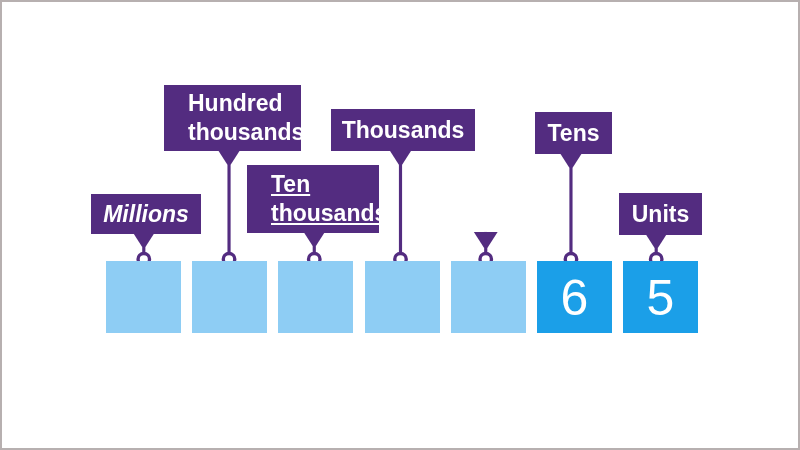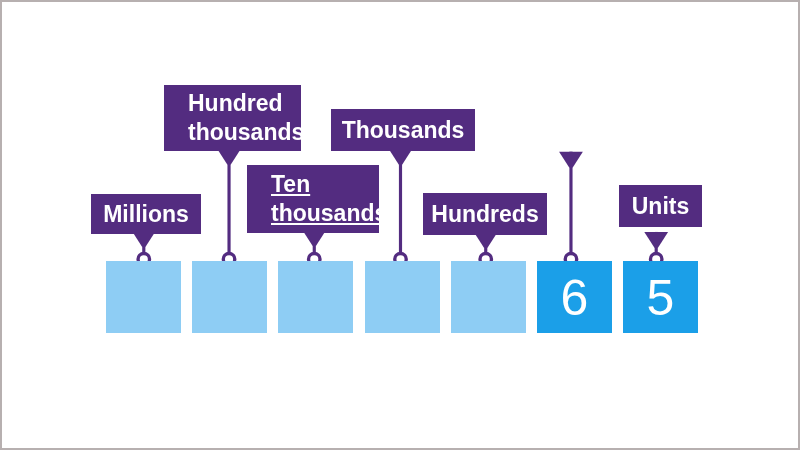--- a/index.html
+++ b/index.html
@@ -110,34 +110,34 @@
       <polygon points="560.5,151 584.5,151 574.3,167 570.7,167"></polygon>
       <circle cx="572.5" cy="259.5" r="5.8"></circle>
     </g>
     <g>
       <line x1="658.5" y1="232" x2="658.5" y2="256"></line>
       <polygon points="646.5,232 670.5,232 660.3,248 656.7,248"></polygon>
       <circle cx="658.5" cy="259.5" r="5.8"></circle>
     </g>
   </svg>
 
-  <div class="bubble" style="left:89px; top:192px; width:110px; height:40px;">Millions</div>
+  <div class="bubble" style="left:89px; top:192px; width:110px; height:40px;font-style:italic;">Millions</div>
 
   <div class="bubble left" style="left:162px; top:83px; width:137px; height:66px;">Hundred
 thousands</div>
 
   <div class="bubble left" style="left:245px; top:163px; width:132px; height:68px;text-decoration:underline;">Ten
 thousands</div>
 
   <div class="bubble" style="left:329px; top:107px; width:144px; height:42px;">Thousands</div>
 
-  <div class="bubble" style="left:421px; top:191px; width:124px; height:42px;">Hundreds</div>
 
+  <div class="bubble" style="left:533px; top:110px; width:77px; height:42px;">Tens</div>
 
-  <div class="bubble" style="left:617px; top:183px; width:83px; height:42px;">Units</div>
+  <div class="bubble" style="left:617px; top:191px; width:83px; height:42px;">Units</div>
 
   <div class="cell" style="left:104px;">
     <span class="digit"></span>
   </div>
   <div class="cell" style="left:190px;">
     <span class="digit"></span>
   </div>
   <div class="cell" style="left:276px;">
     <span class="digit"></span>
   </div>

